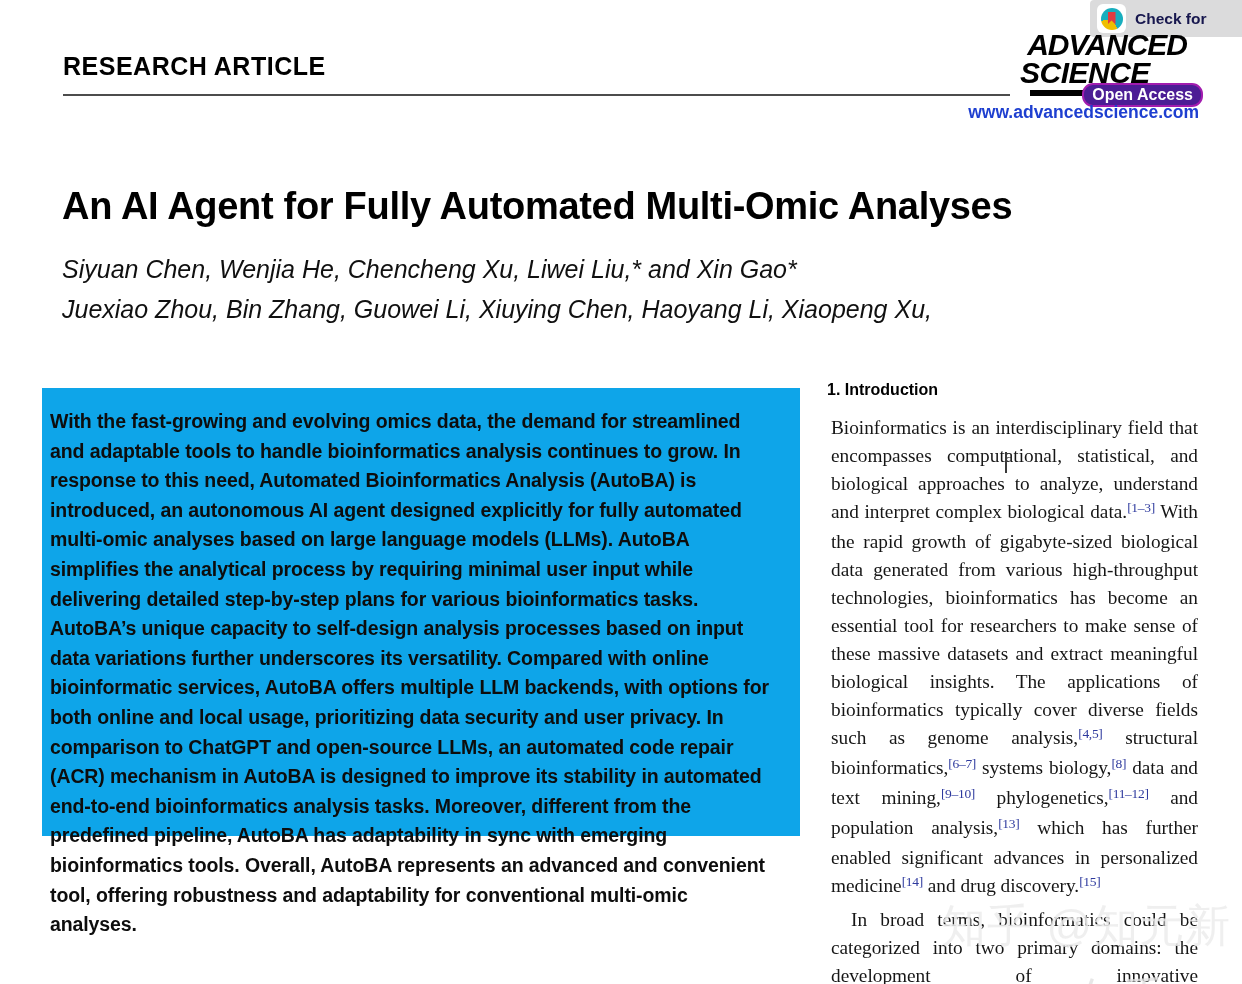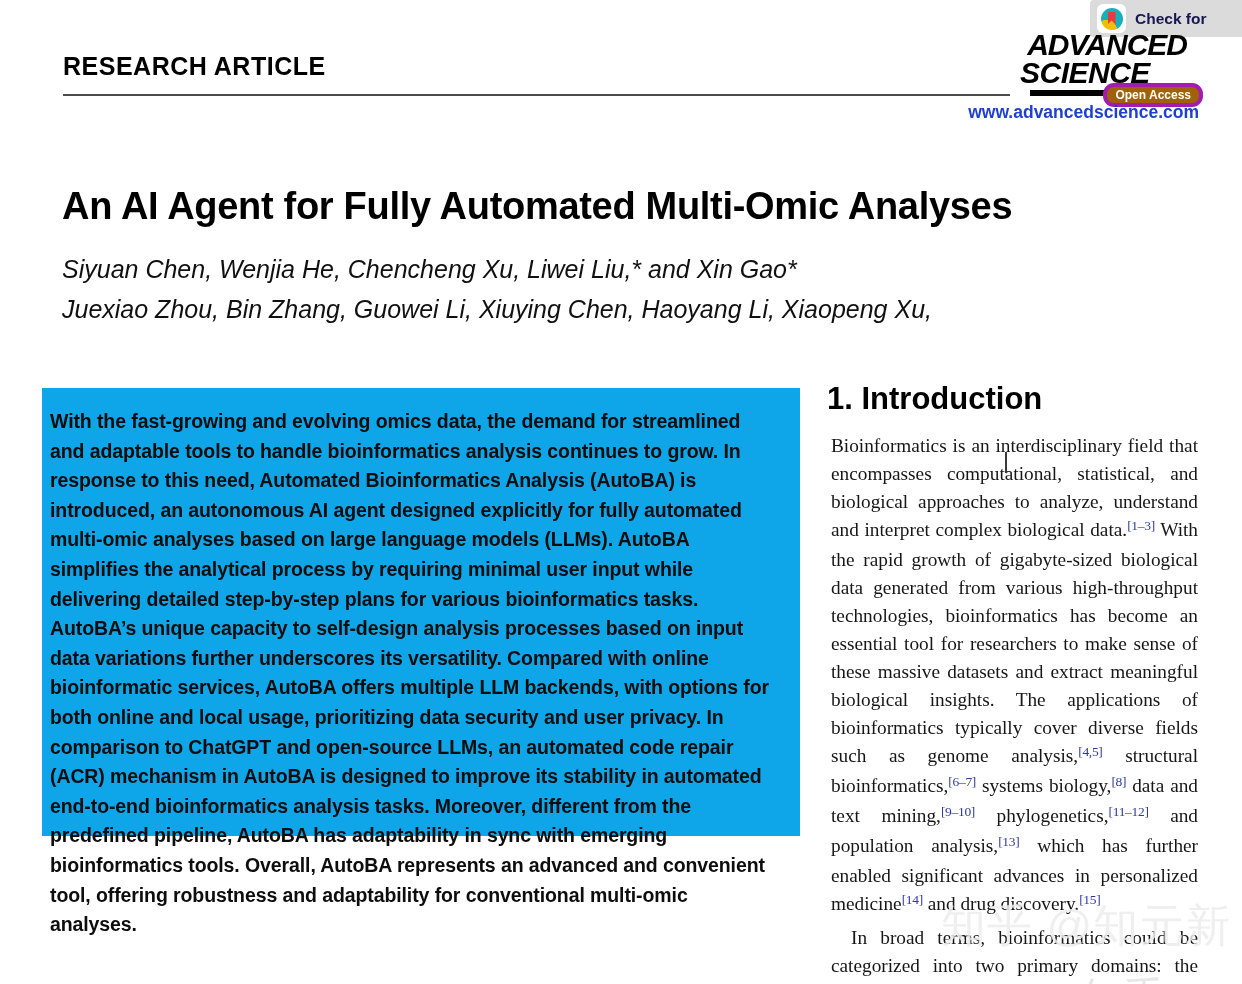--- a/index.html
+++ b/index.html
@@ -42,22 +42,22 @@
     font-size:30px; font-weight:900; font-style:italic; letter-spacing:-1px;
     line-height:28px; text-align:right; padding-right:13px;
   }
   .logo-line2 {
     font-size:30px; font-weight:900; font-style:italic; letter-spacing:-0.5px;
     line-height:28px; padding-right:1px;
   }
   .logo-bar { position:relative; margin:3px 0 0 10px; height:6px; background:#000; width:170px; }
   .open-access {
     position:absolute; right:-3px; top:-7px;
-    background:#a16207; color:#fff; border:4px solid #a21caf; border-radius:11px;
-    font-size:12px; font-weight:bold; padding:1px 8px; white-space:nowrap;
+    background:#4c1d95; color:#fff; border:2px solid #a21caf; border-radius:11px;
+    font-size:16px; font-weight:bold; padding:1px 8px; white-space:nowrap;
   }
   .website {
     position:absolute; right:43px; top:102px;
     font-size:17.5px; font-weight:bold; color:#1e3fd0; text-decoration:none;
   }
 
   
   .title {
     position:absolute; left:62px; top:160px; width:1100px;
     font-size:38px; font-weight:bold; letter-spacing:-0.3px; color:#000;
@@ -72,21 +72,21 @@
     position:absolute; left:42px; top:388px; width:758px; height:448px;
     background:#0ea5e9; box-sizing:border-box; padding:19px 22px 0 8px;
   }
   .abstract-text {
     font-size:19.5px; font-weight:bold; line-height:29.6px;
     color:#0d0d0d; letter-spacing:-0.1px;
   }
 
   
   .right-col { position:absolute; left:827px; top:381px; width:375px; }
-  .intro-heading { font-size:31px; font-weight:bold; color:#000; margin:0 0 15px 0; }
+  .intro-heading { font-size:16px; font-weight:bold; color:#000; margin:0 0 15px 0; }
   .body-para {
     font-family:"Liberation Serif", serif; font-size:19.3px; line-height:28px;
     color:#161616; text-align:justify; margin:4px;
   }
   .body-para.indent { text-indent:20px; text-align-last:justify; }
   .cite { font-size:13.5px; position:relative; top:-6.5px; letter-spacing:-0.3px; }
 
   
   .caret { position:absolute; left:1005px; top:452px; width:2px; height:21px; background:#3a3a3a; }
 

